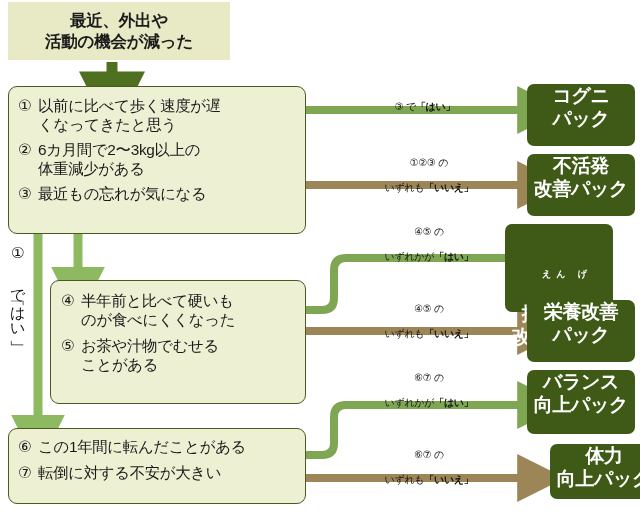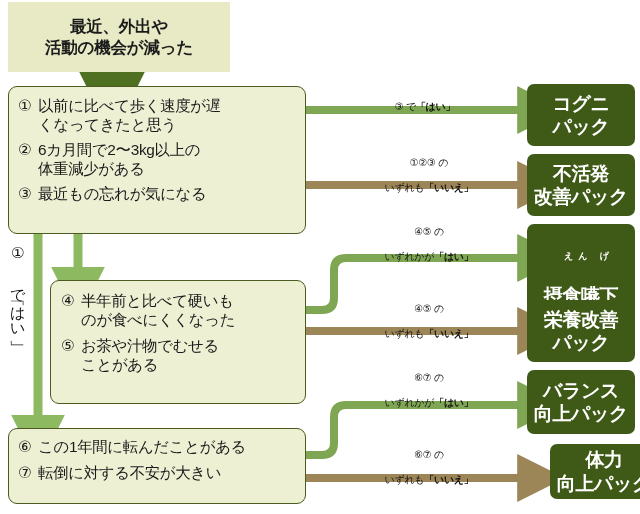--- a/index.html
+++ b/index.html
@@ -40,21 +40,21 @@
     display:flex;align-items:flex-start;
     font-size:15.4px;line-height:1.26;letter-spacing:-0.3px;font-weight:400;
   }
   .qnum{flex:0 0 auto;width:20px;text-align:left;}
   .qtxt{flex:1 1 auto;white-space:pre-line;}
 
   
   .pill{
     position:absolute;box-sizing:border-box;
     background:#3F5A17;border-radius:7px;
-    display:flex;align-items:center;justify-content:center;
+    display:flex;align-items:flex-start;justify-content:center;
     color:#ffffff;z-index:3;
   }
   .pill-txt{
     text-align:center;font-weight:700;font-size:19px;line-height:1.22;
     letter-spacing:-0.4px;white-space:pre-line;
   }
   .ruby-wrap{display:inline-block;text-align:center;line-height:1.22;}
   .ruby-line{display:block;font-size:9px;letter-spacing:5px;
              line-height:1;margin-bottom:-1px;padding-left:16px;font-weight:700;}
 
@@ -106,21 +106,21 @@
 
     <path d="M305,310 L322,310 Q334,310 334,298 L334,270 Q334,258 346,258 L522,258" stroke="#7FA653" stroke-width="8" fill="none" stroke-linejoin="round" marker-end="url(#hYes)"></path>
 
     <path d="M305,331 L522,331" stroke="#9C8557" stroke-width="8" fill="none" marker-end="url(#hNo)"></path>
 
     <path d="M305,455 L322,455 Q334,455 334,443 L334,417 Q334,405 346,405 L522,405" stroke="#7FA653" stroke-width="8" fill="none" stroke-linejoin="round" marker-end="url(#hYes)"></path>
 
     <path d="M305,478 L522,478" stroke="#9C8557" stroke-width="8" fill="none" marker-end="url(#hNo)"></path>
   </svg>
 
-  <div class="intro" style="left:8px;top:2px;width:222px;height:70px;">
+  <div class="intro" style="left:8px;top:2px;width:222px;height:58px;">
     <div class="intro-txt">最近、外出や
 活動の機会が減った</div>
   </div>
 
 
   <div class="qbox" style="left:8px;top:86px;width:298px;height:148px;padding:9px 8px 0 9px;">
     <ul class="qlist">
       <li class="qitem">
         <span class="qnum">①</span>
         <span class="qtxt">以前に比べて歩く速度が遅
@@ -201,21 +201,21 @@
   <div class="pill" style="left:527px;top:84px;width:108px;height:62px;">
     <div class="pill-txt">コグニ
 パック</div>
   </div>
 
   <div class="pill" style="left:527px;top:154px;width:108px;height:62px;">
     <div class="pill-txt">不活発
 改善パック</div>
   </div>
 
-  <div class="pill" style="left:527px;top:224px;width:108px;height:88px;">
+  <div class="pill" style="left:505px;top:224px;width:108px;height:88px;">
     <div class="pill-txt">
       <span class="ruby-wrap">
         <span class="ruby-line">えん  げ</span>
         <span>摂食嚥下
 改善パック</span>
       </span>
     </div>
   </div>
 
   <div class="pill" style="left:527px;top:300px;width:108px;height:62px;">

